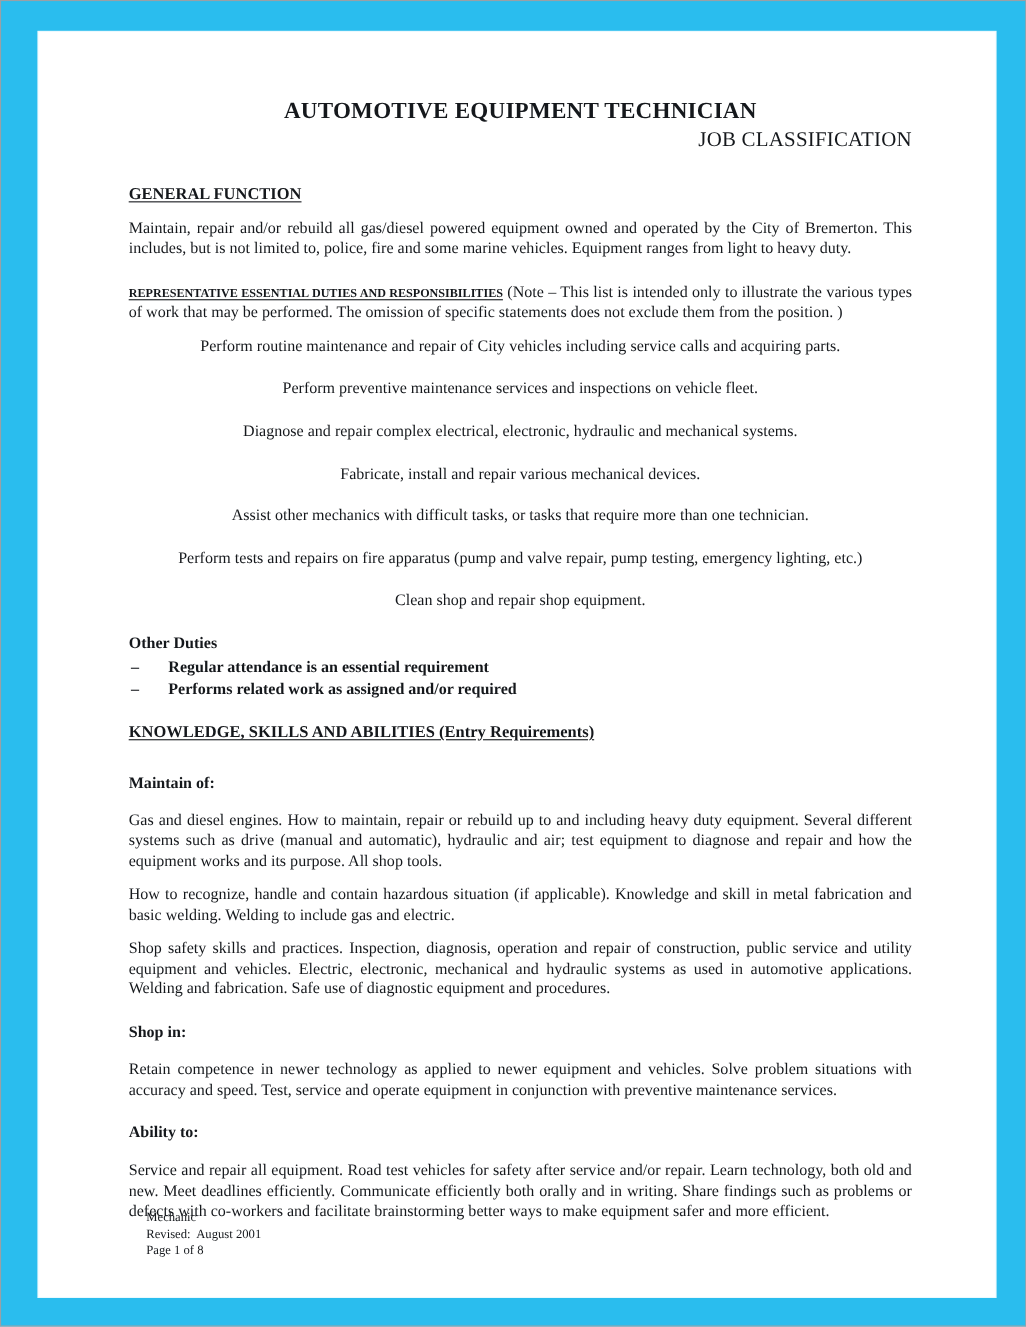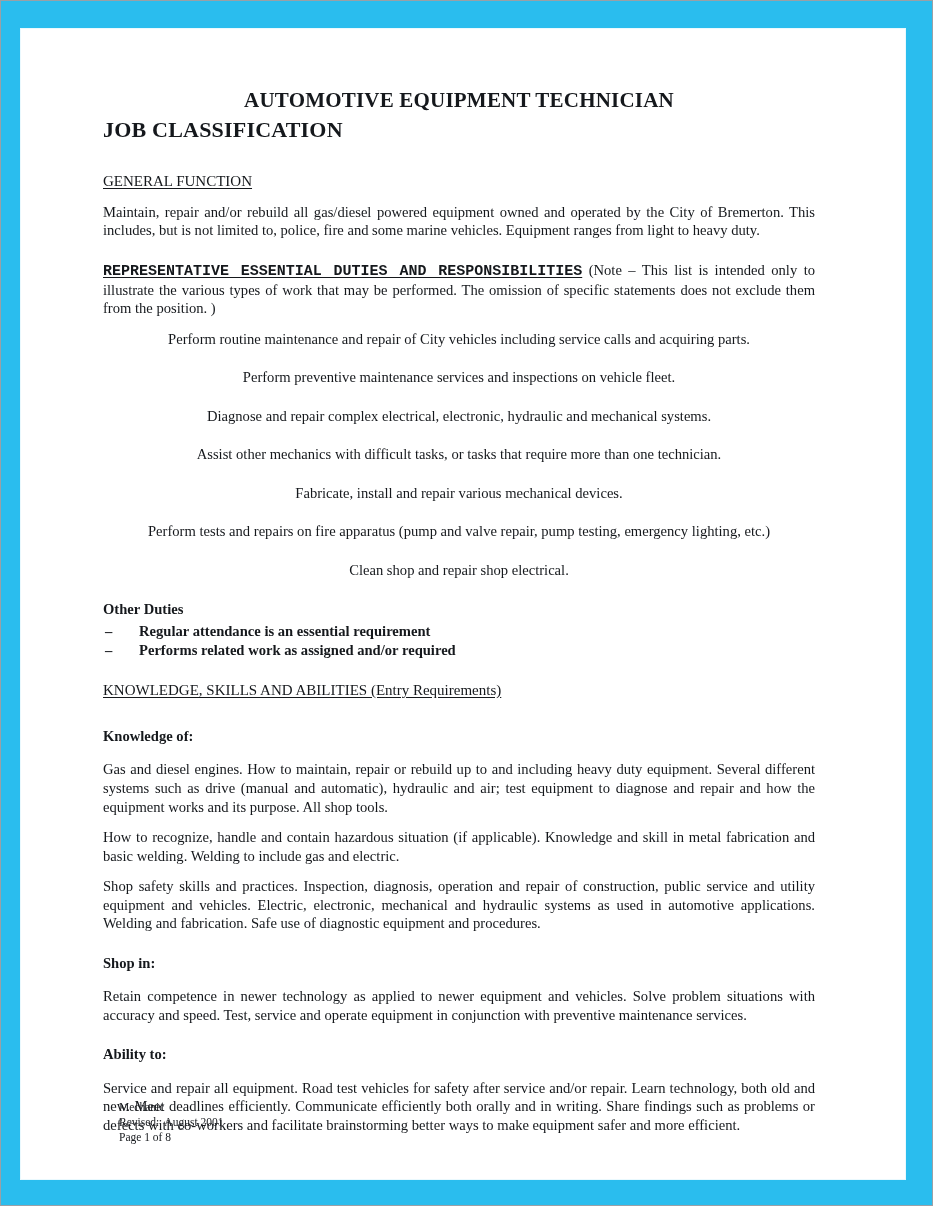--- a/index.html
+++ b/index.html
@@ -16,21 +16,21 @@
   }
 
   
   #page-frame {
     position: relative;
     width: 933px;
     height: 1206px;
     box-sizing: border-box;
     background: #2ABDEE;          
     border: 1px solid #9aa0a6;    
-    padding: 28px 27px 26px 20px;
+    padding: 28px 27px 26px 34px;
   }
   #paper {
     position: relative;
     width: 100%;
     height: 100%;
     background: #ffffff;
     box-sizing: border-box;
     box-shadow: 0 0 0 1px rgba(255,255,255,0.9);
     overflow: hidden;
   }
@@ -47,49 +47,48 @@
   }
 
   .doc-title {
     text-align: center;
     font-weight: bold;
     font-size: 21px;
     letter-spacing: 0.2px;
     margin: 0 0 2px 0;
   }
   .doc-subtitle {
-    text-align: left;
-    font-weight: bold;
-    font-size: 22px;
+    text-align: right;
+    font-weight: normal;
+    font-size: 19px;
     letter-spacing: 0.2px;
     margin: 0 0 28px 0;
   }
 
   .sec-head {
-    font-weight: normal;
+    font-weight: bold;
     font-size: 15px;
     margin: 0 0 11px 0;
   }
   .sec-head .u {
     text-decoration: underline;
     text-underline-offset: 2px;
   }
 
   .head-inline {
     margin: 0 0 12px 0;
     font-size: 14.6px;
     text-align: justify;
     line-height: 1.27;
   }
   .head-inline .u {
     font-weight: bold;
     text-decoration: underline;
     text-underline-offset: 2px;
-    font-size: 15px;
-    font-family: Liberation Mono, monospace;
+    font-size: 11px;
   }
 
   p.para {
     margin: 12px 0 12px 0;
     text-align: justify;
     line-height: 1.27;
   }
 
   p.item {
     margin: 0 0 20px 0;
@@ -150,36 +149,36 @@
       <div class="sec-head"><span class="u">GENERAL FUNCTION</span></div>
       <p class="para">Maintain, repair and/or rebuild all gas/diesel powered equipment owned and operated by the City of Bremerton.  This includes, but is not limited to, police, fire and some marine vehicles.  Equipment ranges from light to heavy duty.</p>
 
       <div class="gap-sm"></div>
 
       <div class="head-inline"><span class="u">REPRESENTATIVE ESSENTIAL DUTIES AND RESPONSIBILITIES</span><span class="note">  (Note – This list is intended only to illustrate the various types of work that may be performed.  The omission of specific statements does not exclude them from the position. )</span></div>
 
       <p class="item">Perform routine maintenance and repair of City vehicles including service calls and acquiring parts.</p>
       <p class="item">Perform preventive maintenance services and inspections on vehicle fleet.</p>
       <p class="item">Diagnose and repair complex electrical, electronic, hydraulic and mechanical systems.</p>
+      <p class="item">Fabricate, install and repair various mechanical devices.</p>
       <p class="item">Assist other mechanics with difficult tasks, or tasks that require more than one technician.</p>
-      <p class="item">Fabricate, install and repair various mechanical devices.</p>
       <p class="item">Perform tests and repairs on fire apparatus (pump and valve repair, pump testing, emergency lighting, etc.)</p>
-      <p class="item">Clean shop and repair shop electrical.</p>
+      <p class="item">Clean shop and repair shop equipment.</p>
 
       <div class="sub-head">Other Duties</div>
       <ul class="dash-list">
         <li><span class="dash">–</span><span>Regular attendance is an essential requirement</span></li>
         <li><span class="dash">–</span><span>Performs related work as assigned and/or required</span></li>
       </ul>
 
       <div class="sec-head"><span class="u">KNOWLEDGE, SKILLS AND ABILITIES (Entry Requirements)</span></div>
 
       <div class="gap-md"></div>
 
-      <div class="sub-head spaced">Knowledge of:</div>
+      <div class="sub-head spaced">Maintain of:</div>
       <p class="para">Gas and diesel engines.  How to maintain, repair or rebuild up to and including heavy duty equipment.  Several different systems such as drive (manual and automatic), hydraulic and air; test equipment to diagnose and repair and how the equipment works and its purpose.  All shop tools.</p>
       <p class="para">How to recognize, handle and contain hazardous situation (if applicable).  Knowledge and skill in metal fabrication and basic welding.  Welding to include gas and electric.</p>
       <p class="para">Shop safety skills and practices.  Inspection, diagnosis, operation and repair of construction, public service and utility equipment and vehicles.  Electric, electronic, mechanical and hydraulic systems as used in automotive applications.  Welding and fabrication.  Safe use of diagnostic equipment and procedures.</p>
 
       <div class="gap-sm"></div>
 
       <div class="sub-head spaced">Shop in:</div>
       <p class="para">Retain competence in newer technology as applied to newer equipment and vehicles. Solve problem situations with accuracy and speed.  Test, service and operate equipment in conjunction with preventive maintenance services.</p>
 
       <div class="gap-sm"></div>

